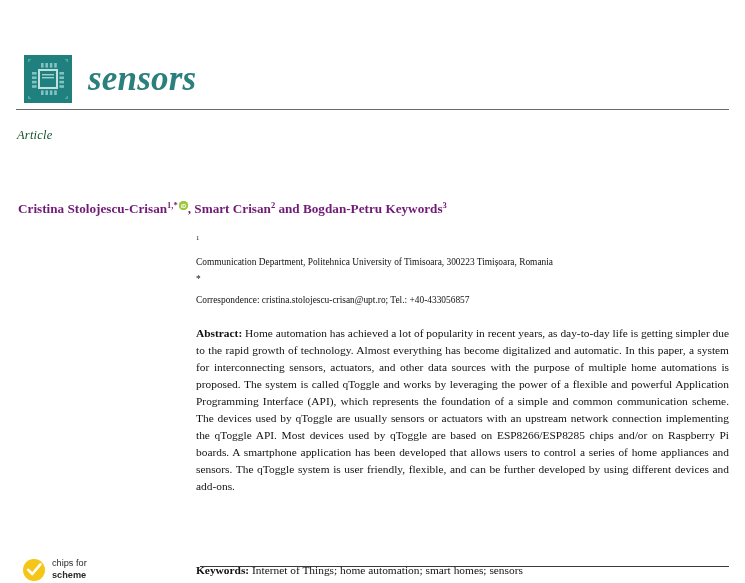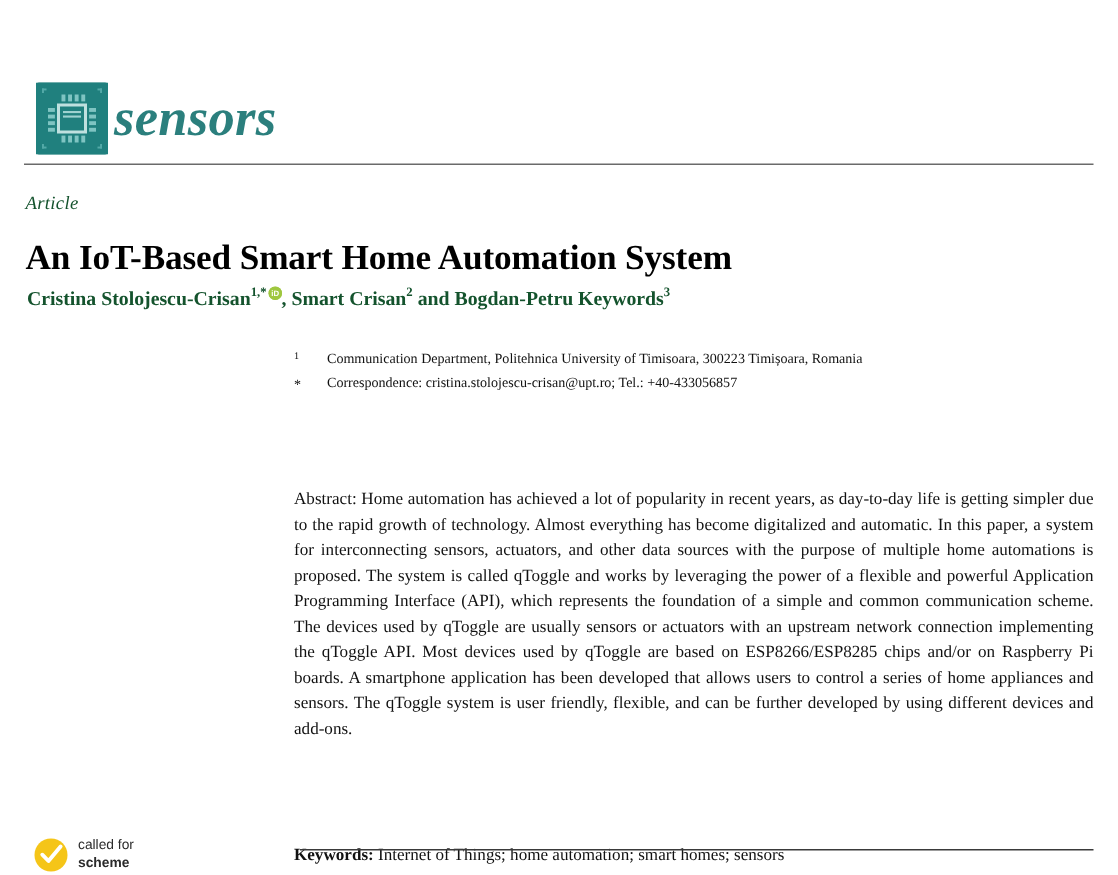--- a/index.html
+++ b/index.html
@@ -49,21 +49,21 @@
     flex: 0 0 auto;
   }
   .chip-logo svg { display: block; }
 
   .journal-name {
     font-family: "Liberation Serif", "DejaVu Serif", serif;
     font-style: italic;
     font-weight: bold;
     font-size: 35px;
     color: #2b7f7d;
-    margin-left: 4px;
+    margin-left: 16px;
     letter-spacing: 0.2px;
     line-height: 1;
     position: relative;
     top: -1px;
   }
 
   .mdpi-logo {
     position: absolute;
     right: 12px;
     top: 52px;
@@ -100,25 +100,25 @@
     font-size: 23.5px;
     font-weight: bold;
     color: #000;
     letter-spacing: -0.1px;
     line-height: 1.15;
   }
 
   .authors {
     position: absolute;
     left: 18px;
-    top: 190px;
+    top: 200px;
     width: 710px;
     font-size: 13.2px;
     font-weight: bold;
-    color: #14532d;
+    color: #701a75;
     line-height: 1.3;
   }
   .authors sup {
     font-size: 8.5px;
     font-weight: bold;
     vertical-align: super;
     line-height: 0;
   }
 
   .orcid {
@@ -141,20 +141,21 @@
     top: 234px;
     width: 520px;
     font-size: 9.4px;
     line-height: 1.42;
     color: #111;
   }
   .aff-row {
     display: flex;
     align-items: flex-start;
     margin-bottom: 0px;
+    flex-direction: column;
   }
   .aff-marker {
     width: 22px;
     flex: 0 0 22px;
     font-size: 6.8px;
     vertical-align: super;
     position: relative;
     top: -1px;
   }
   .aff-marker.star {
@@ -169,21 +170,21 @@
   .abstract {
     position: absolute;
     left: 196px;
     top: 325px;
     width: 533px;
     font-size: 11.4px;
     line-height: 1.49;
     text-align: justify;
     color: #111;
   }
-  .abstract b { font-weight: normal; }
+  .abstract b { font-weight: bold; }
 
   .keywords {
     position: absolute;
     left: 196px;
     top: 542px;
     width: 533px;
     font-size: 11.4px;
     line-height: 1.45;
     color: #111;
     margin-top: 20px;
@@ -275,21 +276,20 @@
       </div>
       <div class="journal-name">sensors</div>
     </div>
 
 
     <div class="rule-top"></div>
   </div>
 
   <div class="article-type">Article</div>
 
-  <h1 class="article-title">An IoT-Based Smart Home Automation System</h1>
 
   <div class="authors">
     <span><span>Cristina Stolojescu-Crisan</span><sup>1,*</sup><span class="orcid"><svg width="9" height="9" viewBox="0 0 9 9">
             <circle cx="4.5" cy="4.5" r="4.5" fill="#9fc73f"></circle>
             <text x="4.5" y="6.6" text-anchor="middle" font-family="Liberation Sans, DejaVu Sans, sans-serif" font-size="5.2" font-weight="bold" fill="#ffffff">iD</text>
           </svg></span></span><span>, </span><span><span>Smart Crisan</span><sup>2</sup></span><span> and </span><span><span>Bogdan-Petru Keywords</span><sup>3</sup></span>
   </div>
 
   <div class="affiliations">
     <div class="aff-row">
@@ -315,18 +315,18 @@
   <div class="rule-bottom"></div>
 
   <div class="check-updates">
     <div class="cu-icon">
       <svg width="24" height="24" viewBox="0 0 24 24" aria-hidden="true">
         <path d="M12 1 C18.2 1 23 5.8 23 12 C23 18.2 18.2 23 12 23 C5.8 23 1 18.2 1 12 C1 5.8 5.8 1 12 1 Z" fill="#f5c518"></path>
         <path d="M6.2 11.8 L10.3 16 L18.4 6.3" fill="none" stroke="#ffffff" stroke-width="2.6" stroke-linecap="round" stroke-linejoin="round"></path>
       </svg>
     </div>
     <div class="cu-text">
-      <div class="l1">called for</div>
+      <div class="l1">chips for</div>
       <div class="l2">scheme</div>
     </div>
   </div>
 
 </div>
 
 </body></html>

